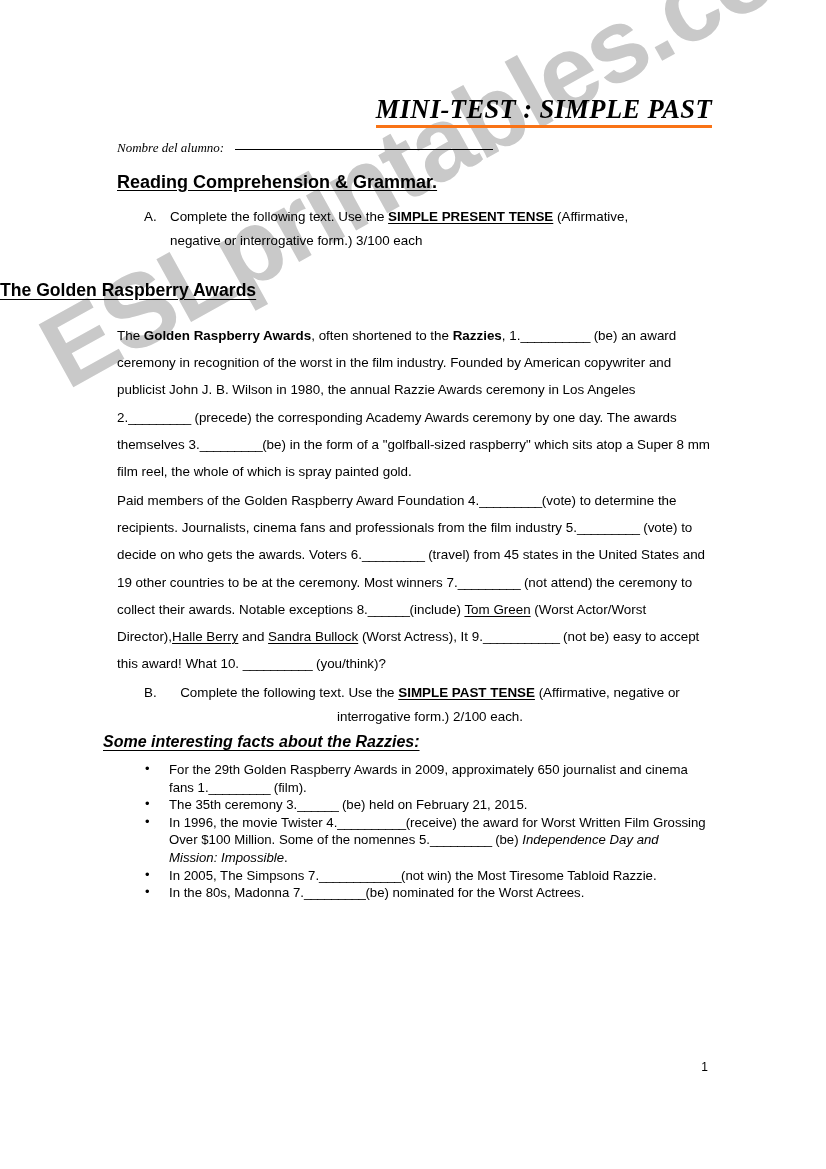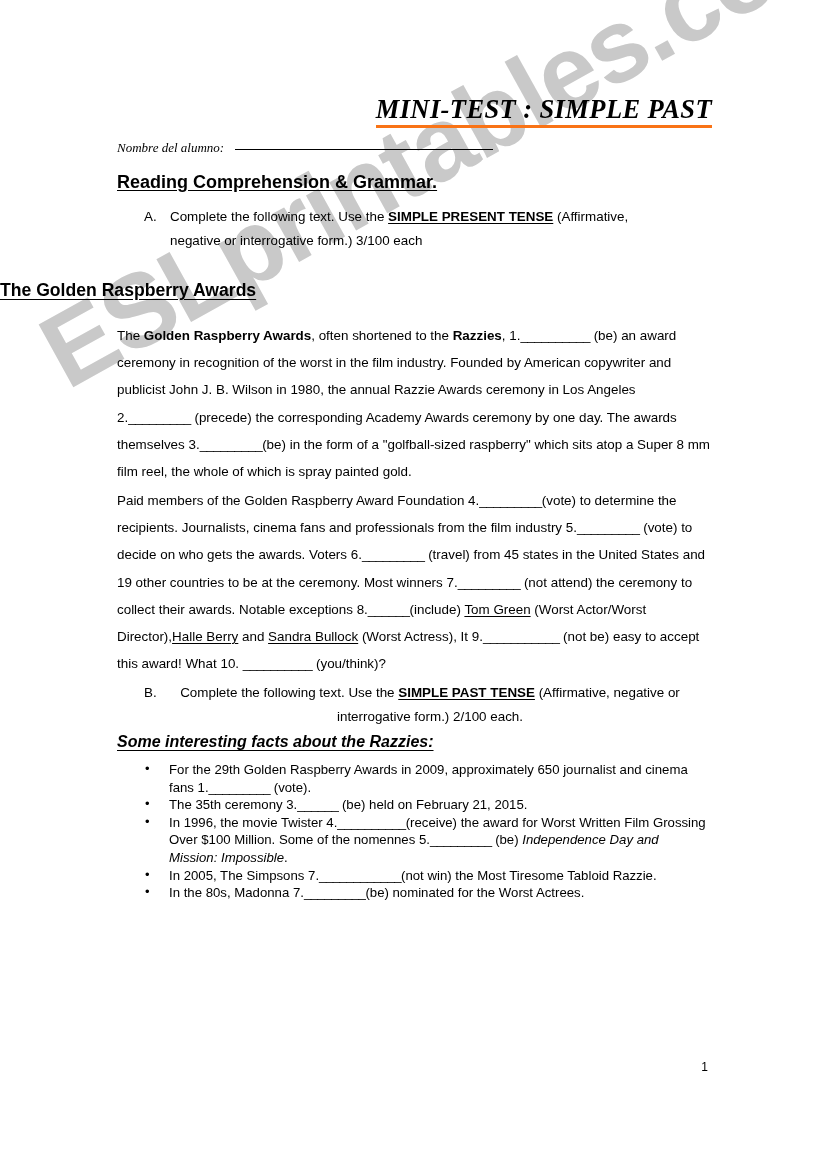--- a/index.html
+++ b/index.html
@@ -137,21 +137,21 @@
   }
   .para-1 { top: 322px; }
   .para-2 { top: 487px; }
 
   .blank { letter-spacing: -0.5px; }
   .nm { text-decoration: underline; text-underline-offset: 2px; }
   b.inline { font-weight: bold; }
 
   .facts-heading {
     position: absolute;
-    left: 117px;
+    left: 103px;
     top: 733px;
     font-size: 16px;
     font-style: italic;
     font-weight: bold;
     text-decoration: underline;
     text-underline-offset: 3px;
   }
 
   #bullets {
     position: absolute;
@@ -213,21 +213,21 @@
   <div class="para para-2"><span>Paid members of the Golden Raspberry Award Foundation 4.</span><span class="blank">_________</span><span>(vote) to determine the recipients. Journalists, cinema fans and professionals from the film industry 5.</span><span class="blank">_________</span><span> (vote) to decide on who gets the awards. Voters 6.</span><span class="blank">_________</span><span> (travel) from 45 states in the United States and 19 other countries to be at the ceremony. Most winners 7.</span><span class="blank">_________</span><span> (not attend) the ceremony to collect their awards. Notable exceptions 8.</span><span class="blank">______</span><span>(include) </span><span class="nm">Tom Green</span><span> (Worst Actor/Worst Director),</span><span class="nm">Halle Berry</span><span> and </span><span class="nm">Sandra Bullock</span><span> (Worst Actress), It 9.</span><span class="blank">___________</span><span> (not be) easy to accept this award! What 10. </span><span class="blank">__________</span><span> (you/think)?</span></div>
 
   <div class="instr instr-b">
     <span class="letter">B.</span>
     <span class="body"><span>Complete the following text. Use the </span><span class="u-bold">SIMPLE PAST TENSE</span><span> (Affirmative, negative or interrogative form.) 2/100 each.</span></span>
   </div>
 
   <div class="facts-heading">Some interesting facts about the Razzies:</div>
 
   <ul id="bullets">
-    <li><span>For the 29th Golden Raspberry Awards in 2009, approximately 650 journalist and cinema fans 1.</span><span class="blank">_________</span><span> (vote).</span></li>
+    <li><span>For the 29th Golden Raspberry Awards in 2009, approximately 650 journalist and cinema fans 1.</span><span class="blank">_________</span><span> (film).</span></li>
     <li><span>The 35th ceremony 3.</span><span class="blank">______</span><span> (be) held on February 21, 2015.</span></li>
     <li><span>In 1996, the movie Twister 4.</span><span class="blank">__________</span><span>(receive) the award for Worst Written Film Grossing Over $100 Million. Some of the nomennes 5.</span><span class="blank">_________</span><span> (be) </span><span class="ital">Independence Day and Mission: Impossible</span><span>.</span></li>
     <li><span>In 2005, The Simpsons 7.</span><span class="blank">____________</span><span>(not win) the Most Tiresome Tabloid Razzie.</span></li>
     <li><span>In the 80s, Madonna 7.</span><span class="blank">_________</span><span>(be) nominated for the Worst Actrees.</span></li>
   </ul>
 
   <div class="page-number">1</div>
 
 </div>
 

